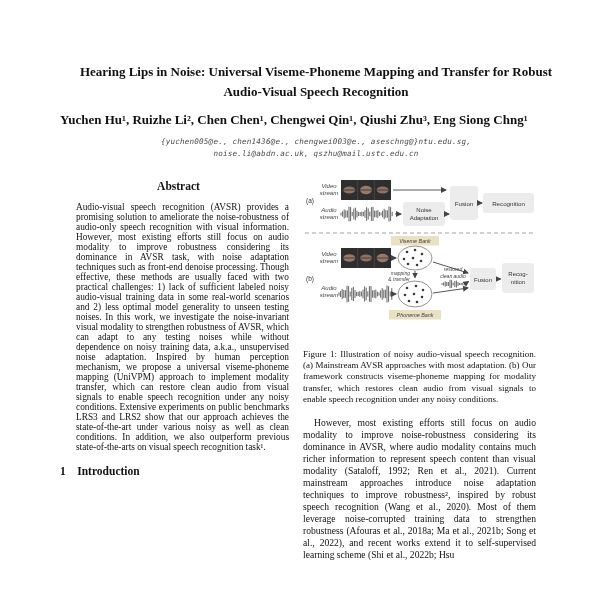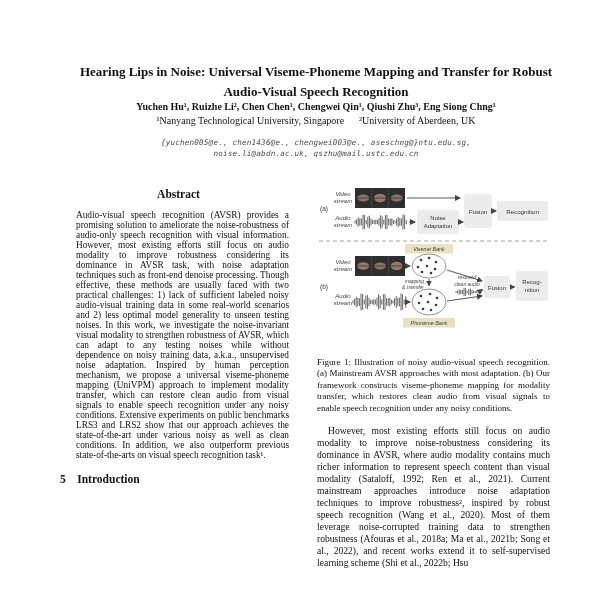--- a/index.html
+++ b/index.html
@@ -5,27 +5,27 @@
   html,body{margin:0;padding:0}
   body{
     width:600px;height:600px;overflow:hidden;background:#ffffff;
     font-family:"Liberation Serif", serif;color:#111;
   }
   .page{padding:62px 28px 0 60px;}
   .title{
     font-size:13px;font-weight:bold;text-align:center;line-height:1.5;
     max-width:482px;margin:0 auto;
   }
-  .authors{text-align:center;font-size:10px;font-weight:bold;}
+  .authors{font-size:13px;font-weight:bold;margin-top:11px;}
   .affil{text-align:center;font-size:10px;line-height:1.45;margin-top:2px;}
   .emails{
     text-align:center;font-family:"DejaVu Sans Mono", monospace;
     font-size:7.6px;color:#4a4a4a;line-height:1.55;margin-top:8px;letter-spacing:.2px;font-style:italic;
   }
-  .cols{display:flex;gap:20px;margin-top:24px;}
+  .cols{display:flex;gap:6px;margin-top:16px;}
   .col-left{width:237px;}
   .col-right{width:233px;}
   .abs-head{text-align:center;font-weight:bold;font-size:11.5px;margin:4px 0 10px 0;}
   .abs-text{
     font-size:9.3px;line-height:10px;text-align:justify;
     padding:0 8px 0 16px;max-height:362px;overflow:hidden;
   }
   .intro-head{font-size:11.5px;font-weight:bold;margin-top:13px;}
   .fig-caption{font-size:9px;line-height:11.4px;text-align:justify;margin-top:7px;}
   .body-par{
@@ -37,32 +37,31 @@
   .boxlabel{font-family:"Liberation Sans", sans-serif;fill:#333;}
 </style>
 </head>
 <body>
 
 <div class="page">
 
   <div class="title">Hearing Lips in Noise: Universal Viseme-Phoneme Mapping and Transfer for Robust Audio-Visual Speech Recognition</div>
 
   <div class="authors">Yuchen Hu¹, Ruizhe Li², Chen Chen¹, Chengwei Qin¹, Qiushi Zhu³, Eng Siong Chng¹</div>
-  <div class="affil">¹Nanyang Technological University, Singapore  ²University of Aberdeen, UK</div>
   <div class="emails">
     <div>{yuchen005@e., chen1436@e., chengwei003@e., aseschng@}ntu.edu.sg,</div>
     <div>noise.li@abdn.ac.uk, qszhu@mail.ustc.edu.cn</div>
   </div>
 
   <div class="cols">
 
     <div class="col-left">
       <div class="abs-head">Abstract</div>
       <div class="abs-text">Audio-visual speech recognition (AVSR) provides a promising solution to ameliorate the noise-robustness of audio-only speech recognition with visual information. However, most existing efforts still focus on audio modality to improve robustness considering its dominance in AVSR task, with noise adaptation techniques such as front-end denoise processing. Though effective, these methods are usually faced with two practical challenges: 1) lack of sufficient labeled noisy audio-visual training data in some real-world scenarios and 2) less optimal model generality to unseen testing noises. In this work, we investigate the noise-invariant visual modality to strengthen robustness of AVSR, which can adapt to any testing noises while without dependence on noisy training data, a.k.a., unsupervised noise adaptation. Inspired by human perception mechanism, we propose a universal viseme-phoneme mapping (UniVPM) approach to implement modality transfer, which can restore clean audio from visual signals to enable speech recognition under any noisy conditions. Extensive experiments on public benchmarks LRS3 and LRS2 show that our approach achieves the state-of-the-art under various noisy as well as clean conditions. In addition, we also outperform previous state-of-the-arts on visual speech recognition task¹.</div>
-      <div class="intro-head">5  Introduction</div>
+      <div class="intro-head">1  Introduction</div>
     </div>
 
     <div class="col-right">
 
       <svg width="233" height="166" viewBox="0 0 233 166">
         <defs>
           <marker id="ah" markerWidth="7" markerHeight="7" refX="5" refY="3" orient="auto" markerUnits="userSpaceOnUse">
             <path d="M0,0 L6,3 L0,6 z" fill="#444"></path>
           </marker>
         </defs>

